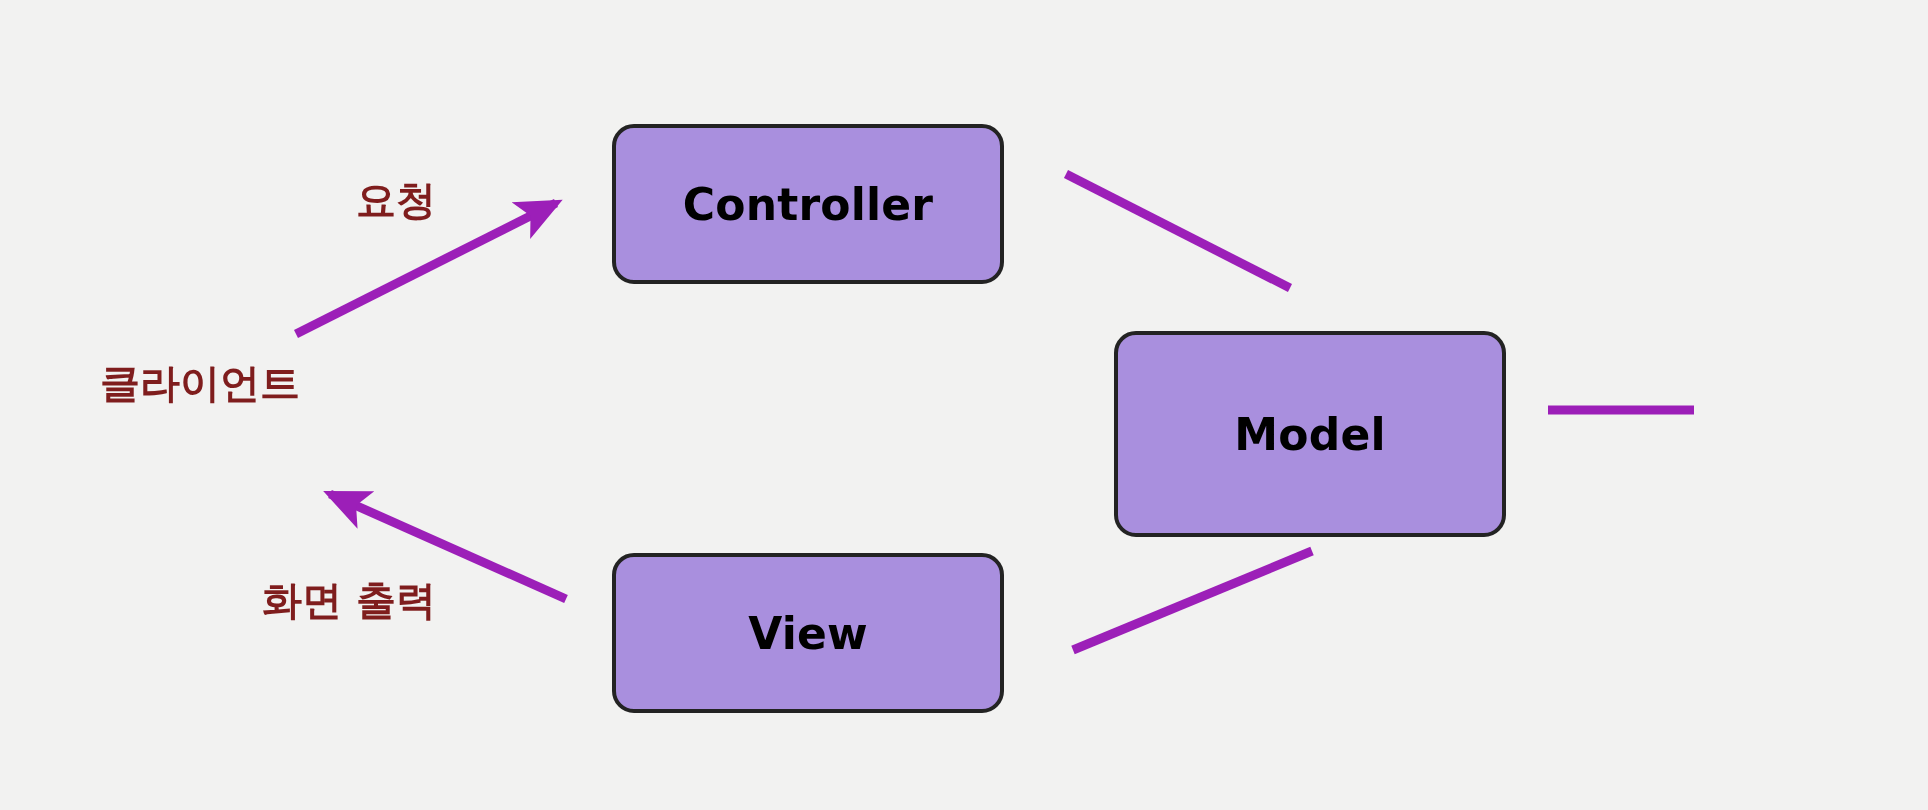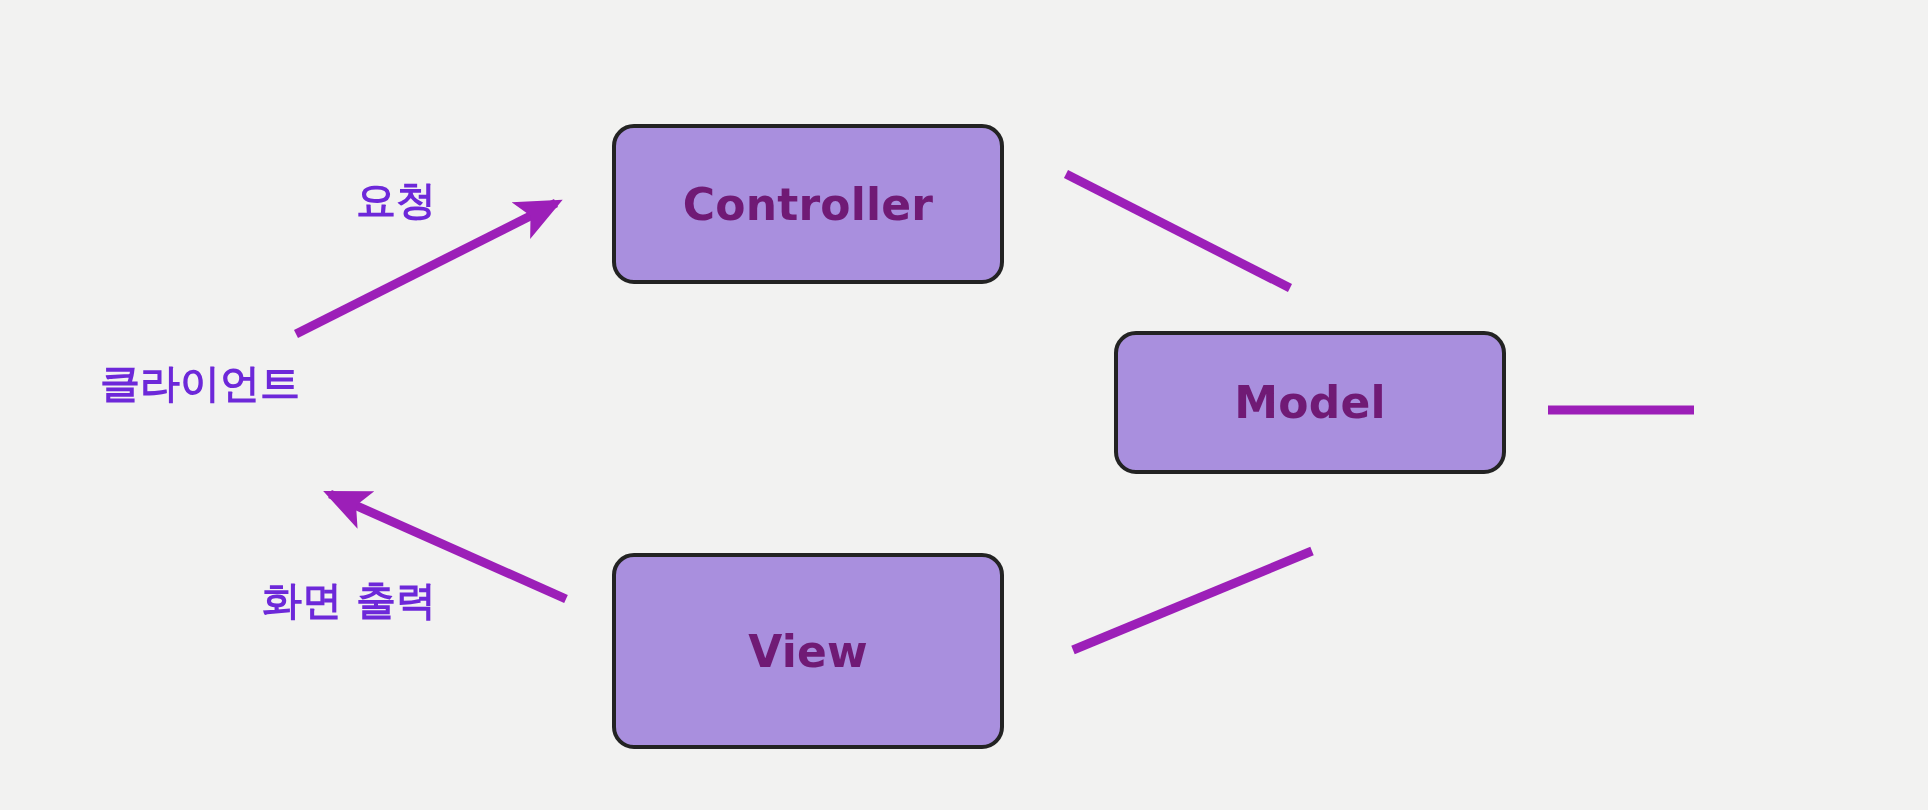--- a/index.html
+++ b/index.html
@@ -31,34 +31,34 @@
     background: #a98fde;
     border: 4px solid #232323;
     border-radius: 22px;
     display: flex;
     align-items: center;
     justify-content: center;
   }
   .node-label {
     font-size: 44px;
     font-weight: bold;
-    color: #701a75;
+    color: #000000;
     letter-spacing: 0.2px;
     white-space: nowrap;
   }
   .edge-label {
     position: absolute;
     font-size: 40px;
     font-weight: bold;
-    color: #6d28d9;
+    color: #7f1d1d;
     white-space: nowrap;
   }
   #node-controller { left: 612px; top: 124px;  width: 392px; height: 160px; }
-  #node-model      { left: 1114px; top: 331px; width: 392px; height: 143px; }
-  #node-view       { left: 612px; top: 553px;  width: 392px; height: 196px; }
+  #node-model      { left: 1114px; top: 331px; width: 392px; height: 206px; }
+  #node-view       { left: 612px; top: 553px;  width: 392px; height: 160px; }
 
   #label-request      { left: 356px;  top: 173px; }
   #label-client       { left: 100px;  top: 356px; }
   #label-screen-output{ left: 262px;  top: 573px; }
   #label-data         { left: 1726px; top: 370px; }
 </style>
 </head>
 <body>
 
 <div id="diagram-root">

